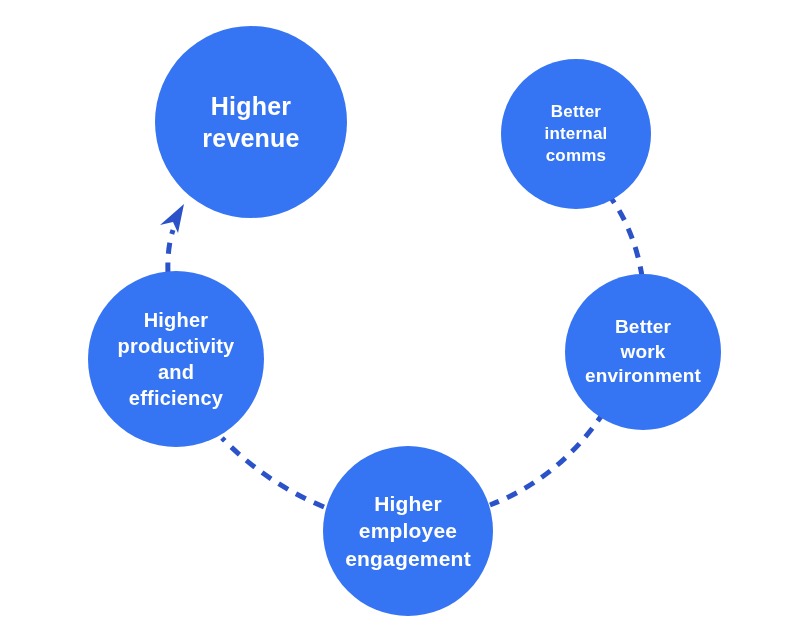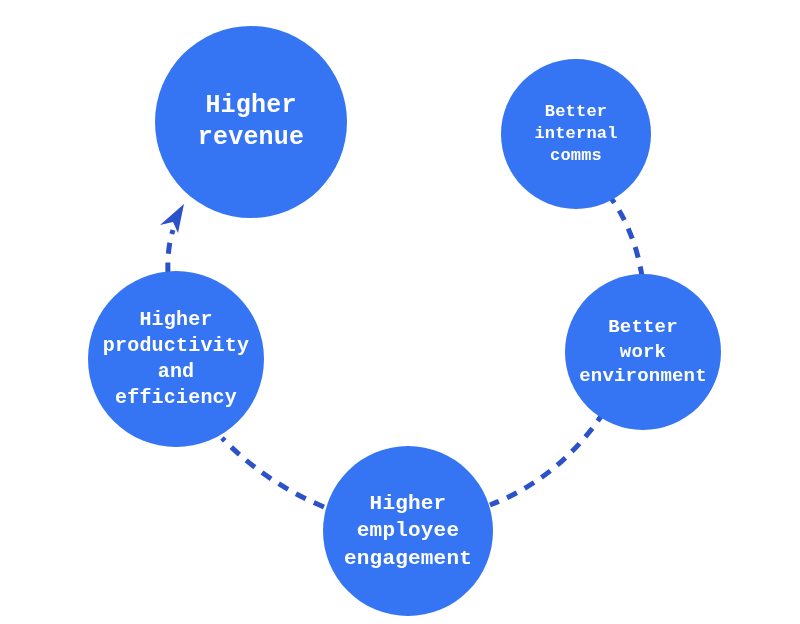--- a/index.html
+++ b/index.html
@@ -44,21 +44,20 @@
     display: flex;
     align-items: center;
     justify-content: center;
     text-align: center;
     font-weight: 700;
     letter-spacing: 0.2px;
     line-height: 1.3;
   }
   .node .label {
     white-space: pre-line;
-    font-family: Liberation Mono, monospace;
   }
   .node-revenue      { left: 155px; top: 26px;  width: 192px; height: 192px; font-size: 25px; }
   .node-comms        { left: 501px; top: 59px;  width: 150px; height: 150px; font-size: 17px; }
   .node-workenv      { left: 565px; top: 274px; width: 156px; height: 156px; font-size: 19px; }
   .node-engagement   { left: 323px; top: 446px; width: 170px; height: 170px; font-size: 21px; }
   .node-productivity { left: 88px;  top: 271px; width: 176px; height: 176px; font-size: 20px; }
 </style>
 </head>
 <body>
 

